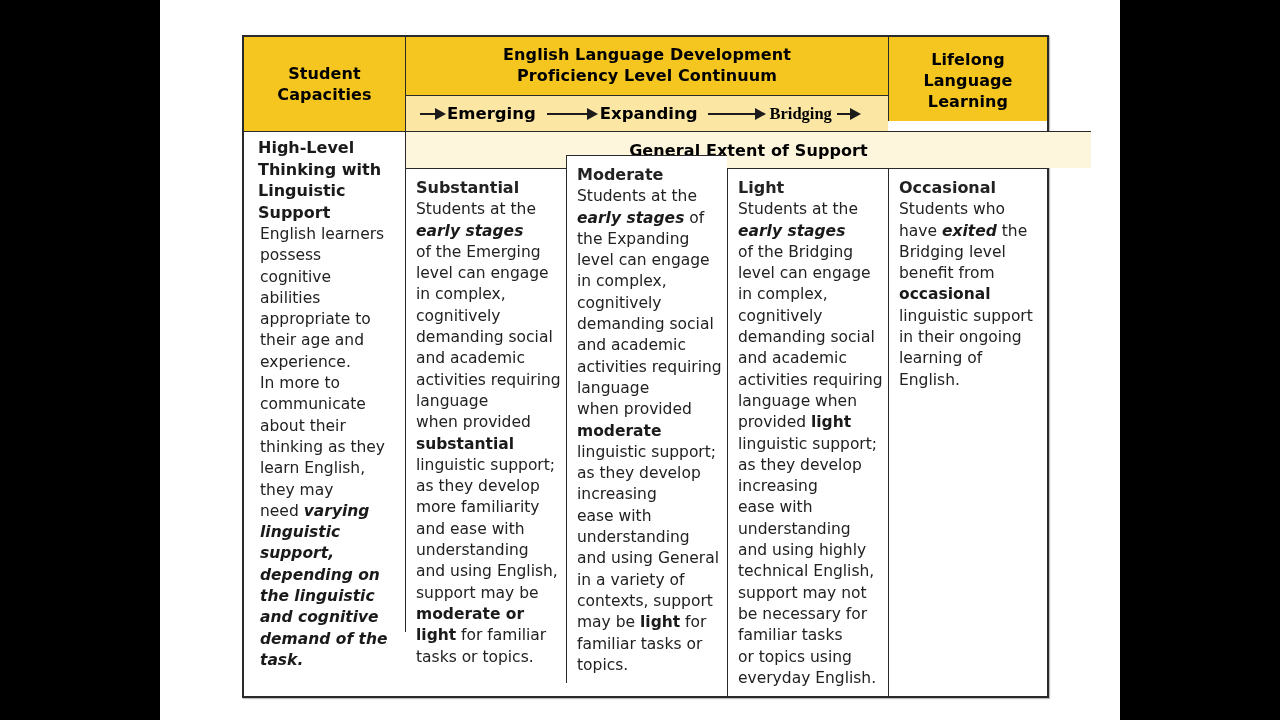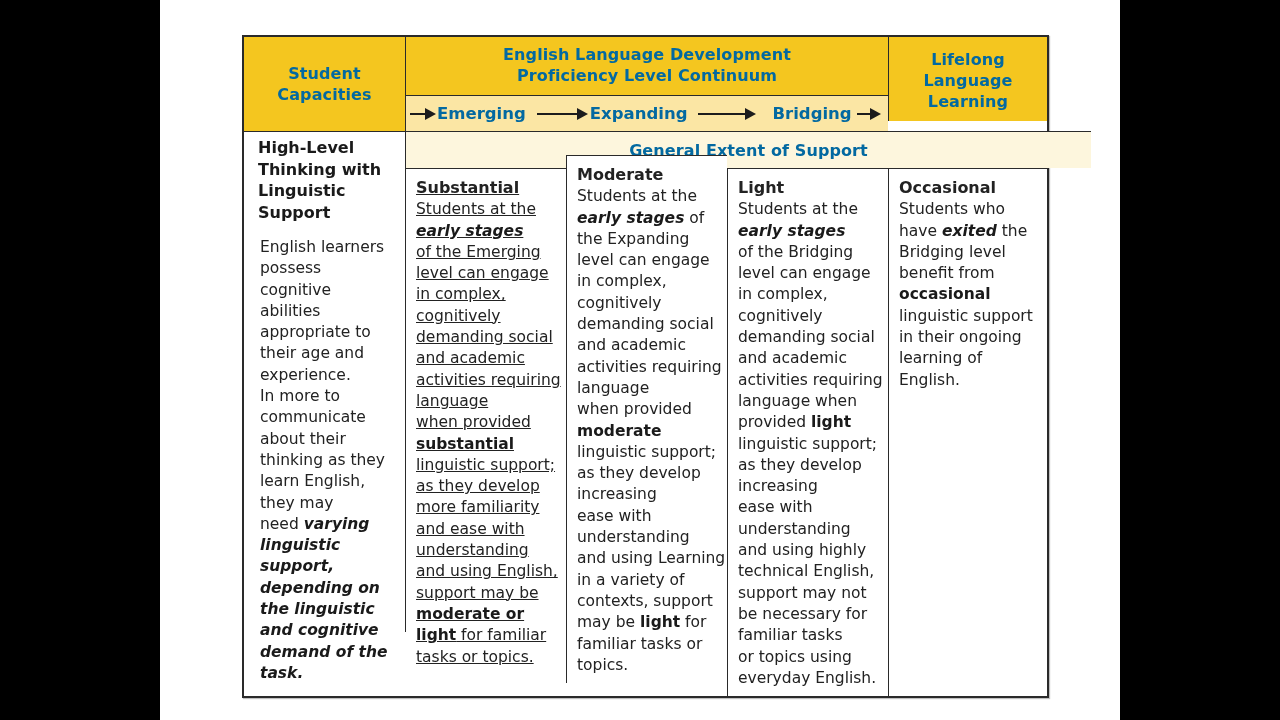--- a/index.html
+++ b/index.html
@@ -10,33 +10,33 @@
     }
     .page {
       position: absolute; left: 160px; top: 0; width: 960px; height: 720px;
       background: #ffffff;
     }
     .tbl {
       position: absolute; left: 242px; top: 35px; width: 807px; height: 663px;
       box-sizing: border-box; border: 2px solid #2a2a2a;
       box-shadow: 1px 1px 1px rgba(0,0,0,0.25);
     }
-    .cell { position: absolute; box-sizing: border-box; color: #0369a1; }
+    .cell { position: absolute; box-sizing: border-box; color: #000000; }
     .yellow { background: #f4c61f; }
     .lightyellow { background: #fbe6a4; }
     .cream { background: #fdf6dd; }
     .white { background: #ffffff; }
     .bl { border-left: 1.5px solid #2a2a2a; }
     .bt { border-top: 1.5px solid #2a2a2a; }
     .hdr {
       font-weight: bold; font-size: 16px; line-height: 21px; text-align: center;
       display: flex; align-items: center; justify-content: center; letter-spacing: 0.1px;
     }
     .arrows {
-      display: flex; align-items: center; font-weight: bold; font-size: 16.5px; padding-left: 4px;
+      display: flex; align-items: center; font-weight: bold; font-size: 16.5px; padding-left: 14px;
     }
     .arrow { display: inline-block; position: relative; height: 2px; background: #1c1c1c; margin: 0 1px 0 0; }
     .arrow::after {
       content: ""; position: absolute; right: -2px; top: -5px;
       border-left: 11px solid #1c1c1c; border-top: 6px solid transparent; border-bottom: 6px solid transparent;
     }
     .body-text {
       font-size: 15.5px; line-height: 21.3px; padding: 8px 6px 0 10px; color: #222;
     }
     .body-text .title { font-weight: bold; font-size: 16px; display: block; margin-bottom: 1px; }
@@ -74,32 +74,32 @@
       <span class="line">Learning</span>
     </div>
   </div>
 
   <div class="cell lightyellow bl bt arrows" style="left:161px; top:58px; width:483px; height:36px;">
     <span class="arrow" style="width:24px;"></span>
     <span style="margin-left:2px;">Emerging</span>
     <span class="arrow" style="width:49px; margin-left:11px;"></span>
     <span style="margin-left:3px;">Expanding</span>
     <span class="arrow" style="width:56px; margin-left:11px;"></span>
-    <span style="margin-left:17px;">Bridging</span>
+    <span style="margin-left:4px;font-family:Liberation Serif, serif;">Bridging</span>
     <span class="arrow" style="width:22px; margin-left:5px;"></span>
   </div>
 
   <div class="cell white bt body-text" style="left:0; top:94px; width:161px; height:474px; padding:5px 4px 0 14px;">
     <div id="cap-title">
         <span class="cap-title">High-Level</span>
         <span class="cap-title">Thinking with</span>
         <span class="cap-title">Linguistic</span>
         <span class="cap-title">Support</span>
       </div>
-    <div id="cap-body" class="cap-text" style="margin-top: 14px;">
+    <div id="cap-body" class="cap-text" style="margin-top: 1px;">
         <span class="line">English learners</span>
         <span class="line">possess</span>
         <span class="line">cognitive</span>
         <span class="line">abilities</span>
         <span class="line">appropriate to</span>
         <span class="line">their age and</span>
         <span class="line">experience.</span>
         <span class="line">In more to</span>
         <span class="line">communicate</span>
         <span class="line">about their</span>
@@ -114,21 +114,21 @@
         <span class="line"><em>and cognitive</em></span>
         <span class="line"><em>demand of the</em></span>
         <span class="line"><em>task.</em></span>
       </div>
   </div>
 
   <div class="cell cream bl bt hdr" style="left:161px; top:94px; width:686px; height:37px; font-size:16px;">
     <span>General Extent of Support</span>
   </div>
 
-  <div class="cell white bl bt body-text" style="left:161px; top:131px; width:161px; height:464px;text-decoration:underline;">
+  <div class="cell white bl bt body-text" style="left:161px; top:131px; width:161px; height:464px;">
       <span class="title">Substantial</span>
       <span class="line">Students at the</span>
       <span class="line"><em>early stages</em></span>
       <span class="line">of the Emerging</span>
       <span class="line">level can engage</span>
       <span class="line">in complex,</span>
       <span class="line">cognitively</span>
       <span class="line">demanding social</span>
       <span class="line">and academic</span>
       <span class="line">activities requiring</span>
@@ -158,21 +158,21 @@
       <span class="line">and academic</span>
       <span class="line">activities requiring</span>
       <span class="line">language</span>
       <span class="line">when provided</span>
       <span class="line"><b>moderate</b></span>
       <span class="line">linguistic support;</span>
       <span class="line">as they develop</span>
       <span class="line">increasing</span>
       <span class="line">ease with</span>
       <span class="line">understanding</span>
-      <span class="line">and using Learning</span>
+      <span class="line">and using General</span>
       <span class="line">in a variety of</span>
       <span class="line">contexts, support</span>
       <span class="line">may be <b>light</b> for</span>
       <span class="line">familiar tasks or</span>
       <span class="line">topics.</span>
     </div>
   <div class="cell white bl bt body-text" style="left:483px; top:131px; width:161px; height:528px;">
       <span class="title">Light</span>
       <span class="line">Students at the</span>
       <span class="line"><em>early stages</em></span>

